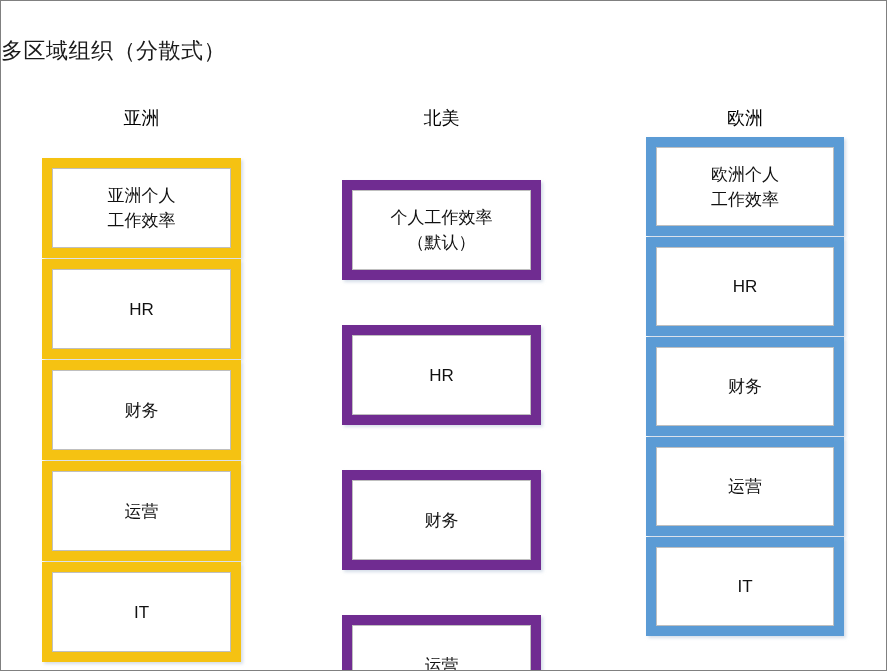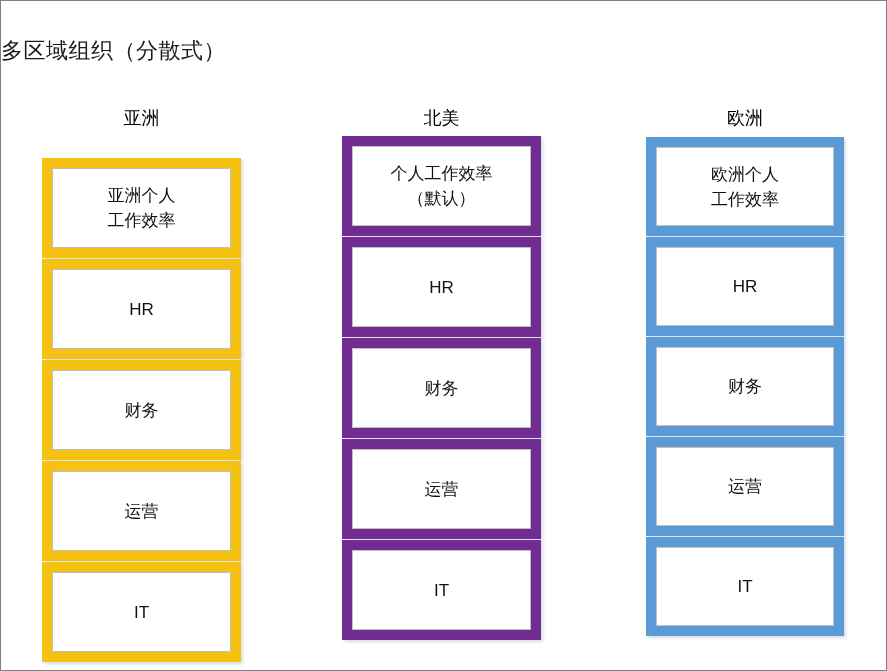--- a/index.html
+++ b/index.html
@@ -99,20 +99,21 @@
     left: 341px;
     top: 106px;
     width: 199px;
   }
   #column-na .column-stack { top: 29px; }
   #column-na .region-box {
     border-color: #702C91;
     border-width: 10px;
     height: 100px;
     margin-bottom: 1px;
+    margin-top: 44px;
   }
   
   #column-eu {
     left: 645px;
     top: 106px;
     width: 198px;
   }
   #column-eu .column-stack { top: 30px; }
   #column-eu .region-box {
     border-color: #5B9BD5;

